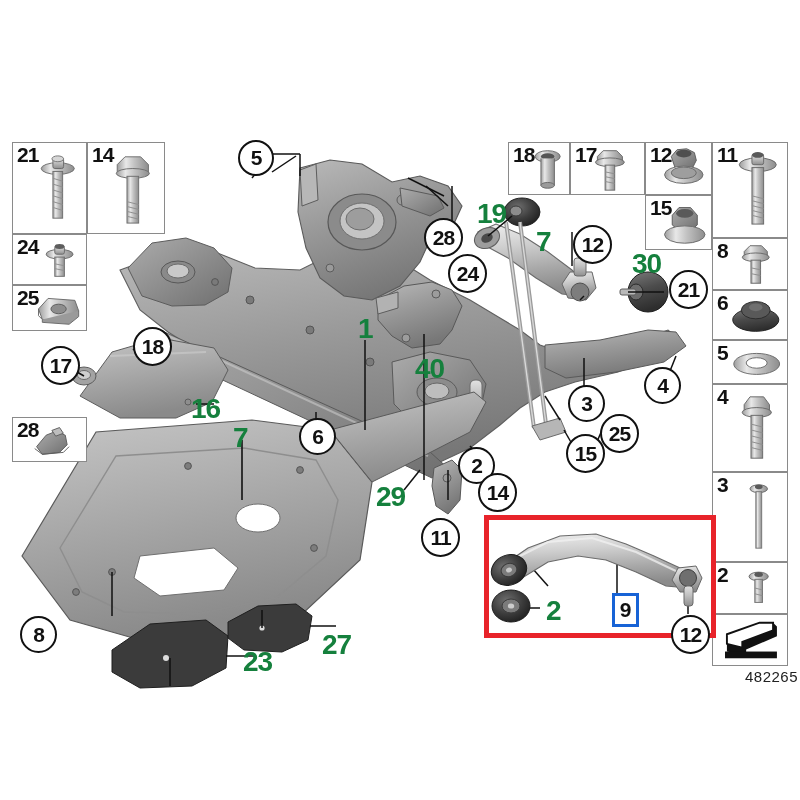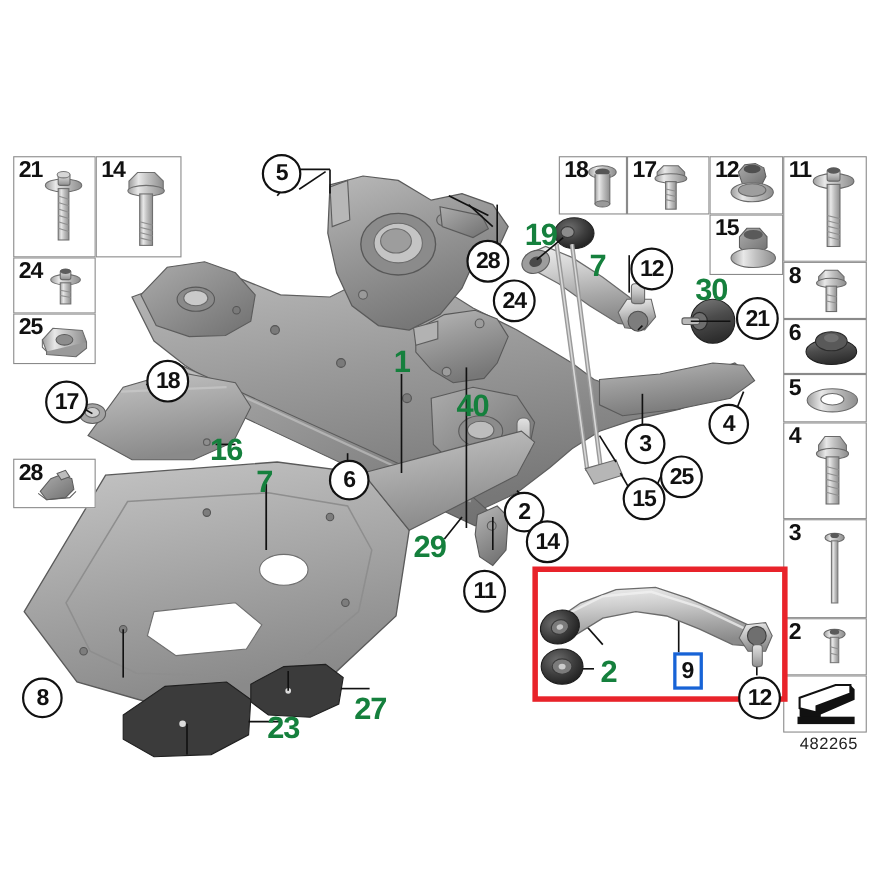--- a/index.html
+++ b/index.html
@@ -16,21 +16,21 @@
   
   .calloutnum{position:absolute;font-size:28px;font-weight:bold;color:#15803d;line-height:1;
               letter-spacing:-1px;}
   .circlenum{position:absolute;border:2.2px solid #111;border-radius:50%;background:#fff;
              display:flex;align-items:center;justify-content:center;
              font-size:21px;font-weight:bold;color:#111;letter-spacing:-1px;}
   .bluebox{position:absolute;border:3px solid #1763d6;background:#fff;
            display:flex;align-items:center;justify-content:center;
            font-size:21px;font-weight:bold;color:#111;}
   .redbox{position:absolute;border:5px solid #e8232a;background:transparent;box-sizing:border-box;}
-  .partno{position:absolute;font-size:15px;color:#222;letter-spacing:.5px;}
+  .partno{position:absolute;font-size:15px;color:#222;letter-spacing:.5px;margin-left:18px;}
 
   svg.art{display:block;}
 </style>
 </head>
 <body>
 
 <div id="stage">
 
   <svg width="0" height="0" style="position:absolute" aria-hidden="true">
     <defs>

